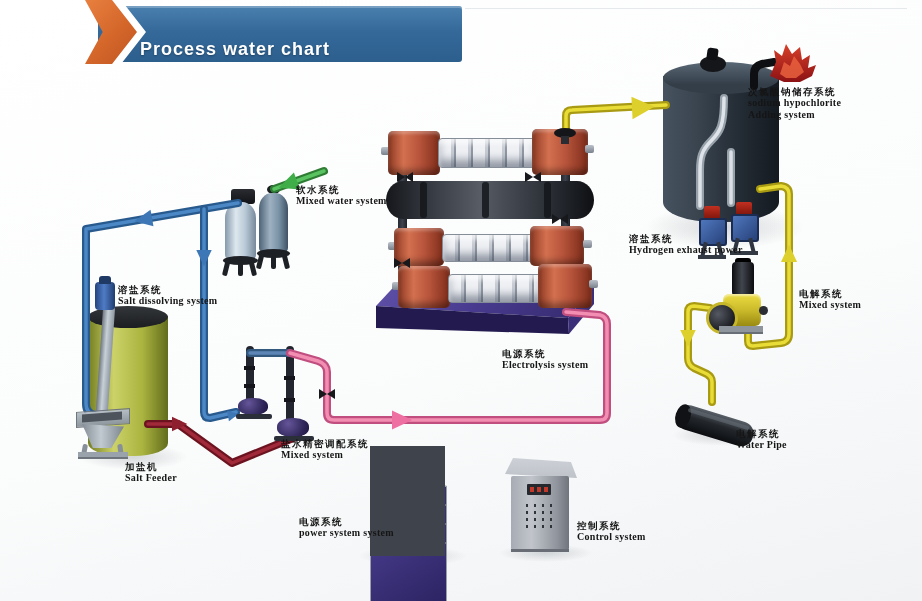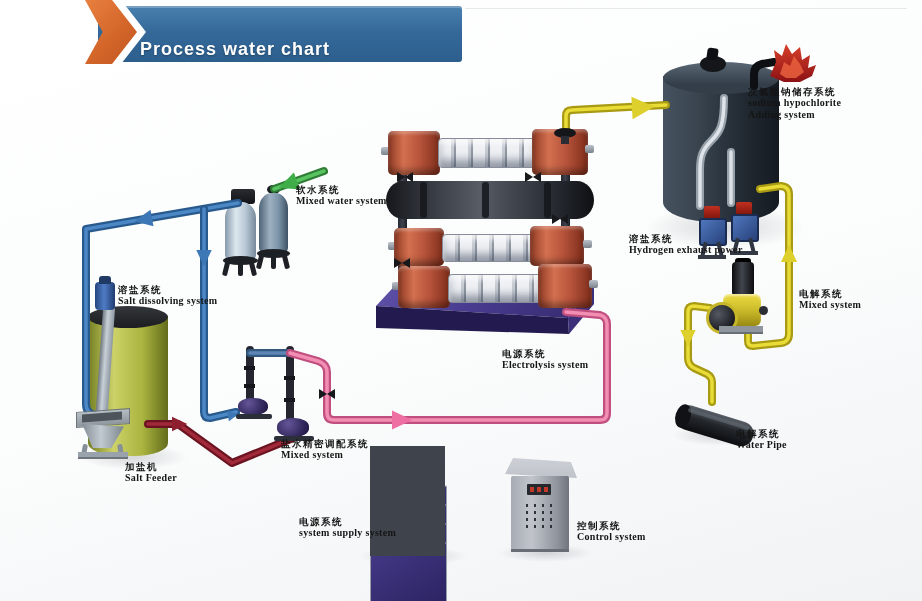--- a/index.html
+++ b/index.html
@@ -368,20 +368,20 @@
   <div class="label" style="left:799px;top:288px">
     <div class="cn">电解系统</div>
     <div class="en">Mixed system</div>
   </div>
   <div class="label" style="left:736px;top:428px">
     <div class="cn">电解系统</div>
     <div class="en">Water Pipe</div>
   </div>
   <div class="label" style="left:299px;top:516px">
     <div class="cn">电源系统</div>
-    <div class="en">system supply system</div>
+    <div class="en">power system system</div>
   </div>
   <div class="label" style="left:577px;top:520px">
     <div class="cn">控制系统</div>
     <div class="en">Control system</div>
   </div>
 
 </div>
 
 </body></html>

